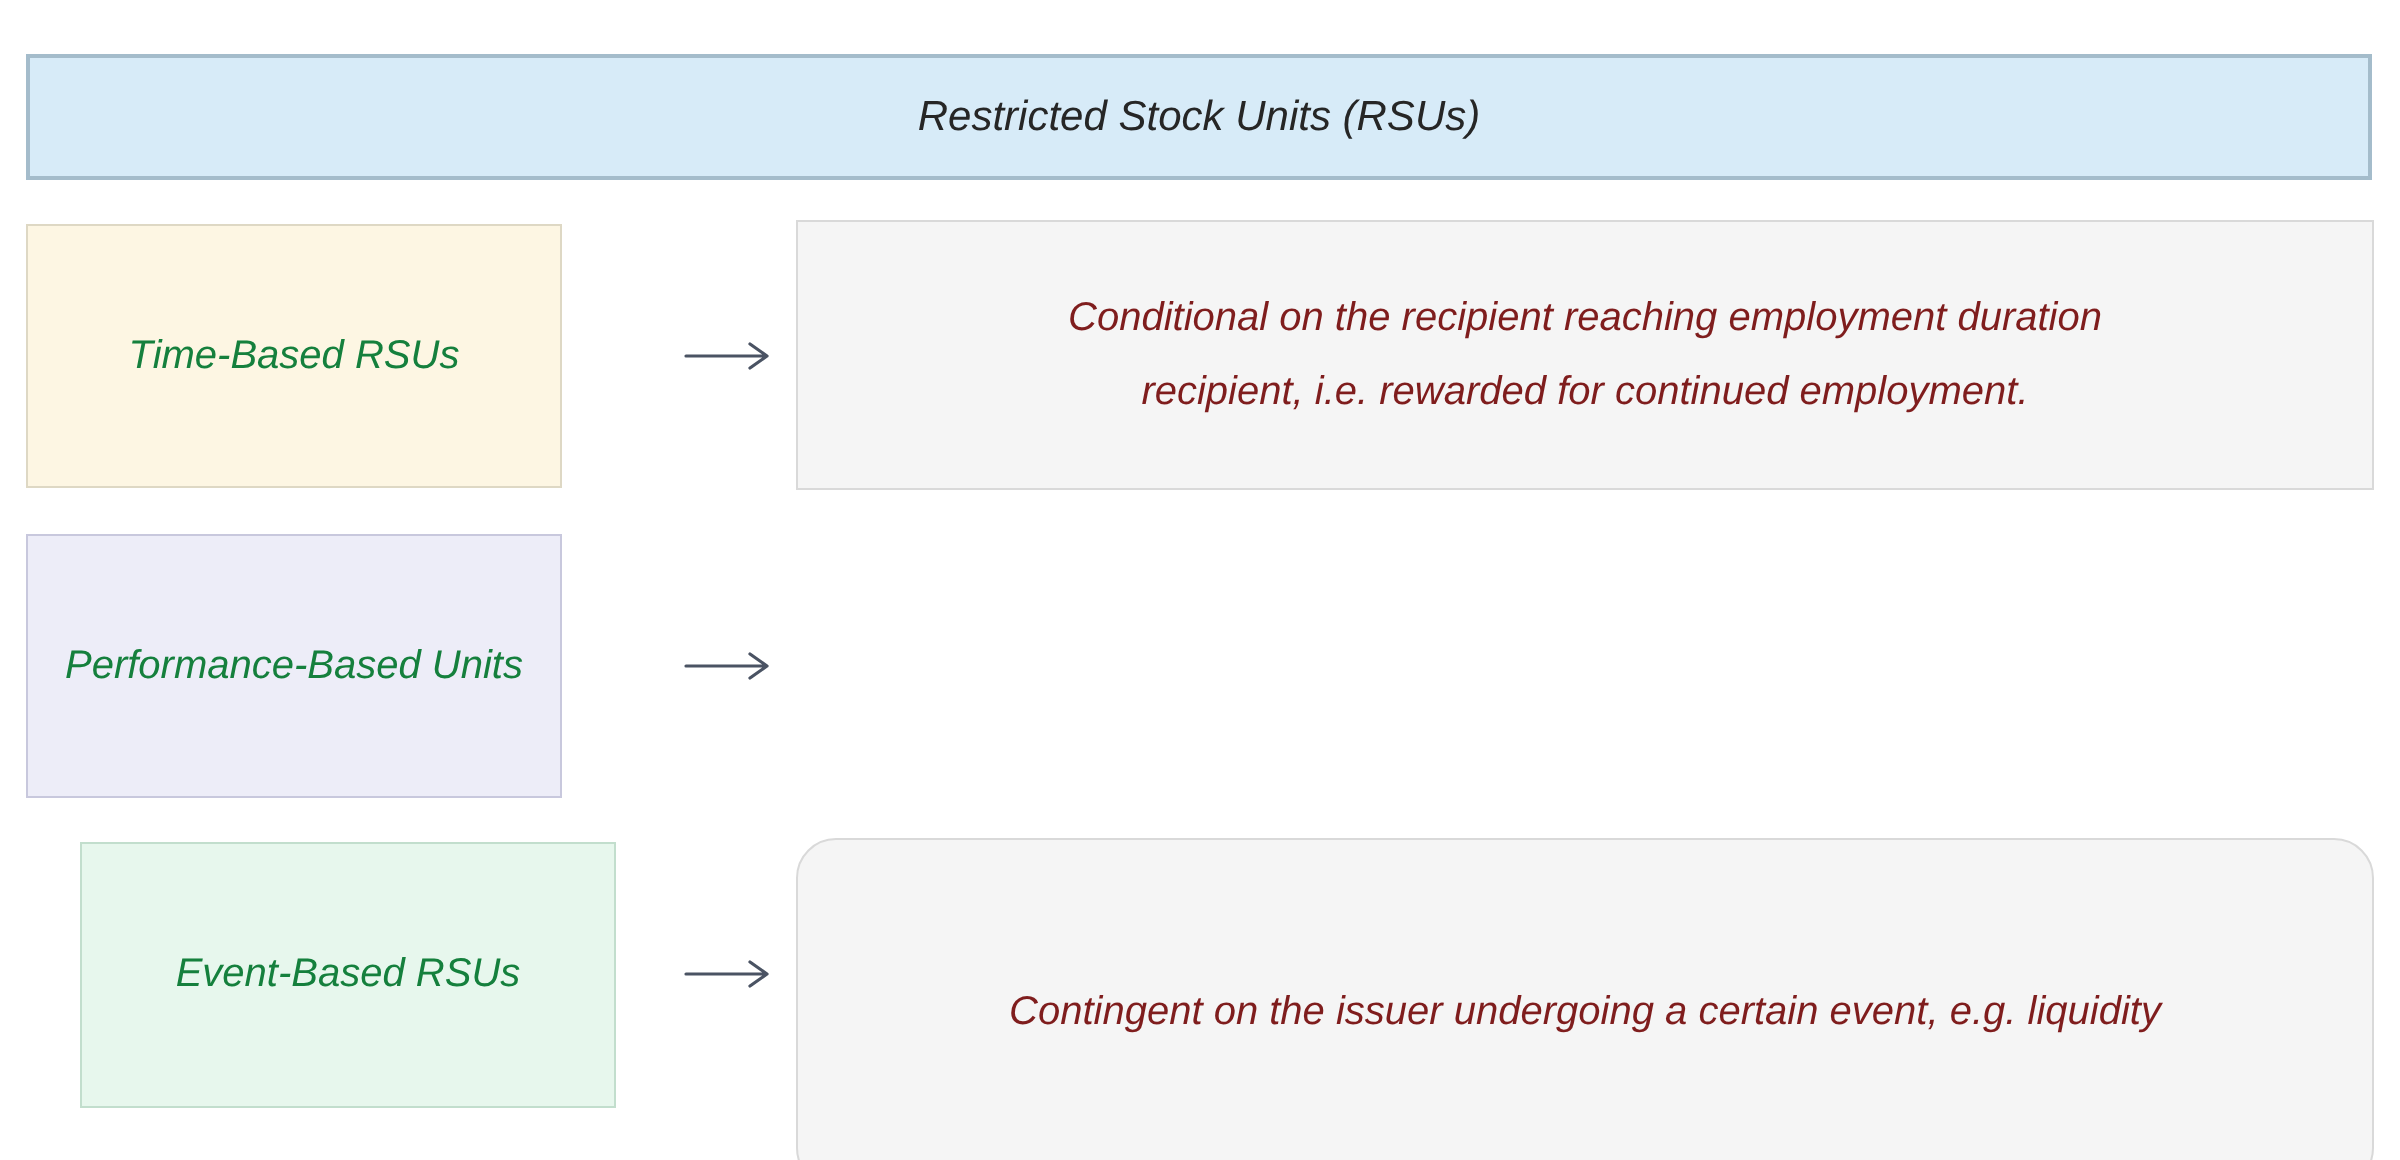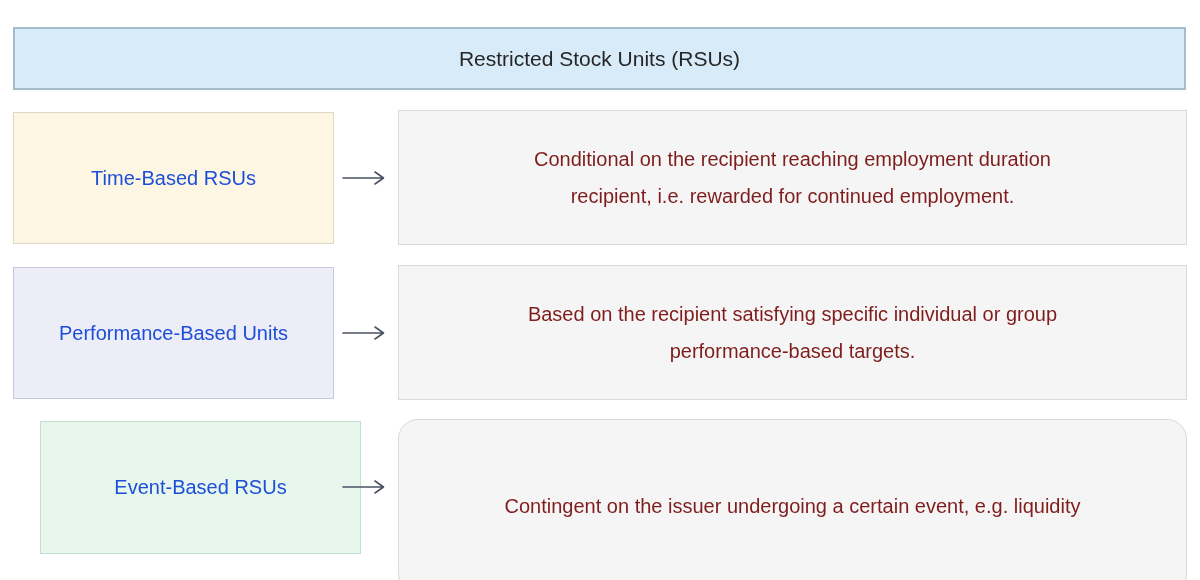--- a/index.html
+++ b/index.html
@@ -13,34 +13,35 @@
     width: 1200px;
     height: 580px;
     background: #ffffff;
     overflow: hidden;
   }
   .box {
     position: absolute;
     display: flex;
     align-items: center;
     justify-content: center;
+    font-style: italic;
   }
   
   .header-box {
     left: 13px; top: 27px; width: 1173px; height: 63px;
     background: #d7ebf8;
     border: 2px solid #a4bccb;
     font-size: 21px;
     color: #262626;
   }
   
   .label-box {
-    left: 13px; width: 321px;
+    left: 13px; width: 268px;
     font-size: 20px;
-    color: #1d4ed8;
+    color: #15803d;
   }
   .label-time  { top: 112px; height: 132px; background: #fdf6e3; border: 1px solid #ded8c4; }
   .label-perf  { top: 267px; height: 132px; background: #ededf8; border: 1px solid #c8c8dd; }
   .label-event { top: 421px; height: 133px; background: #e7f7ed; border: 1px solid #c2decd; margin-left: 27px; }
   
   .desc-box {
     left: 398px; width: 789px;
     background: #f5f5f5;
     border: 1px solid #d9d9d9;
     font-size: 20px;
@@ -89,24 +90,20 @@
   </div>
 
   <div class="box label-box label-perf">
     <span>Performance-Based Units</span>
   </div>
   <div class="arrow arrow-2">
     <svg width="44" height="16" viewBox="0 0 44 16" fill="none">
       <path d="M1 8 H41 M33 2 L41.5 8 L33 14" stroke="#4a5363" stroke-width="1.6" stroke-linecap="round" stroke-linejoin="round" fill="none"></path>
     </svg>
   </div>
-  <div class="box desc-box desc-perf">
-    <div>Based on the recipient satisfying specific individual or group</div>
-    <div>performance-based targets.</div>
-  </div>
 
   <div class="box label-box label-event">
     <span>Event-Based RSUs</span>
   </div>
   <div class="arrow arrow-3">
     <svg width="44" height="16" viewBox="0 0 44 16" fill="none">
       <path d="M1 8 H41 M33 2 L41.5 8 L33 14" stroke="#4a5363" stroke-width="1.6" stroke-linecap="round" stroke-linejoin="round" fill="none"></path>
     </svg>
   </div>
   <div class="box desc-box desc-event">

